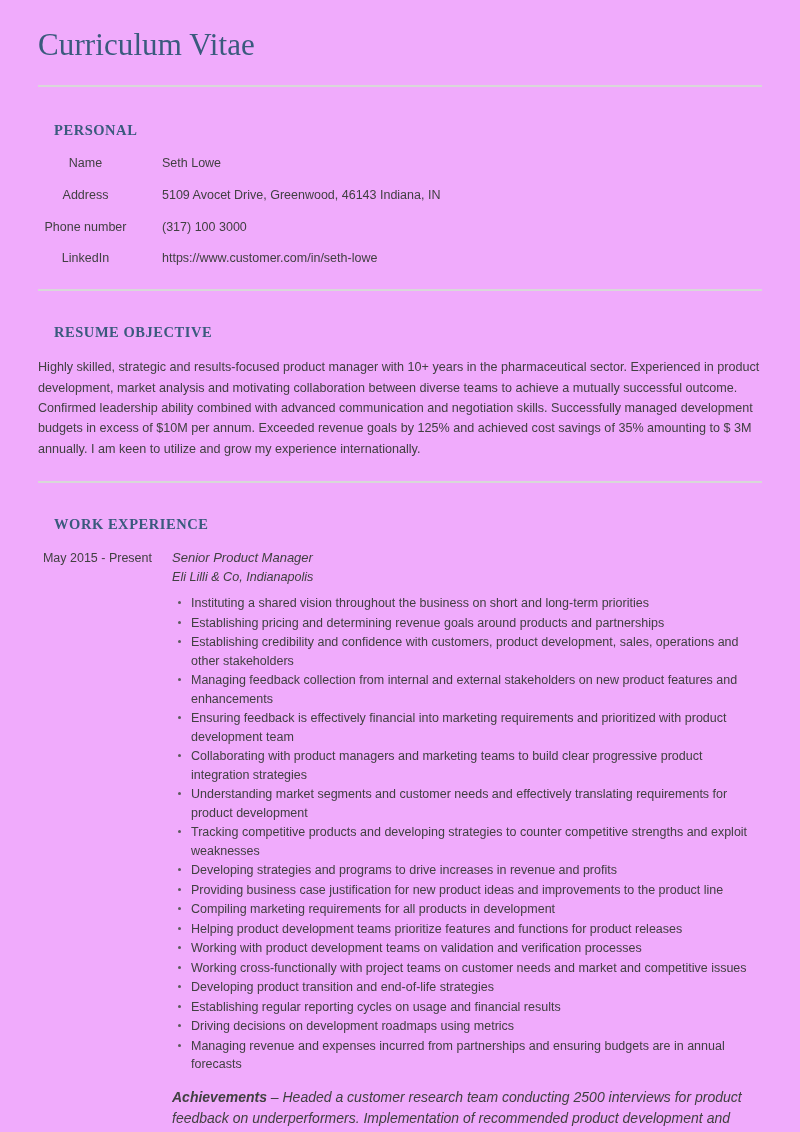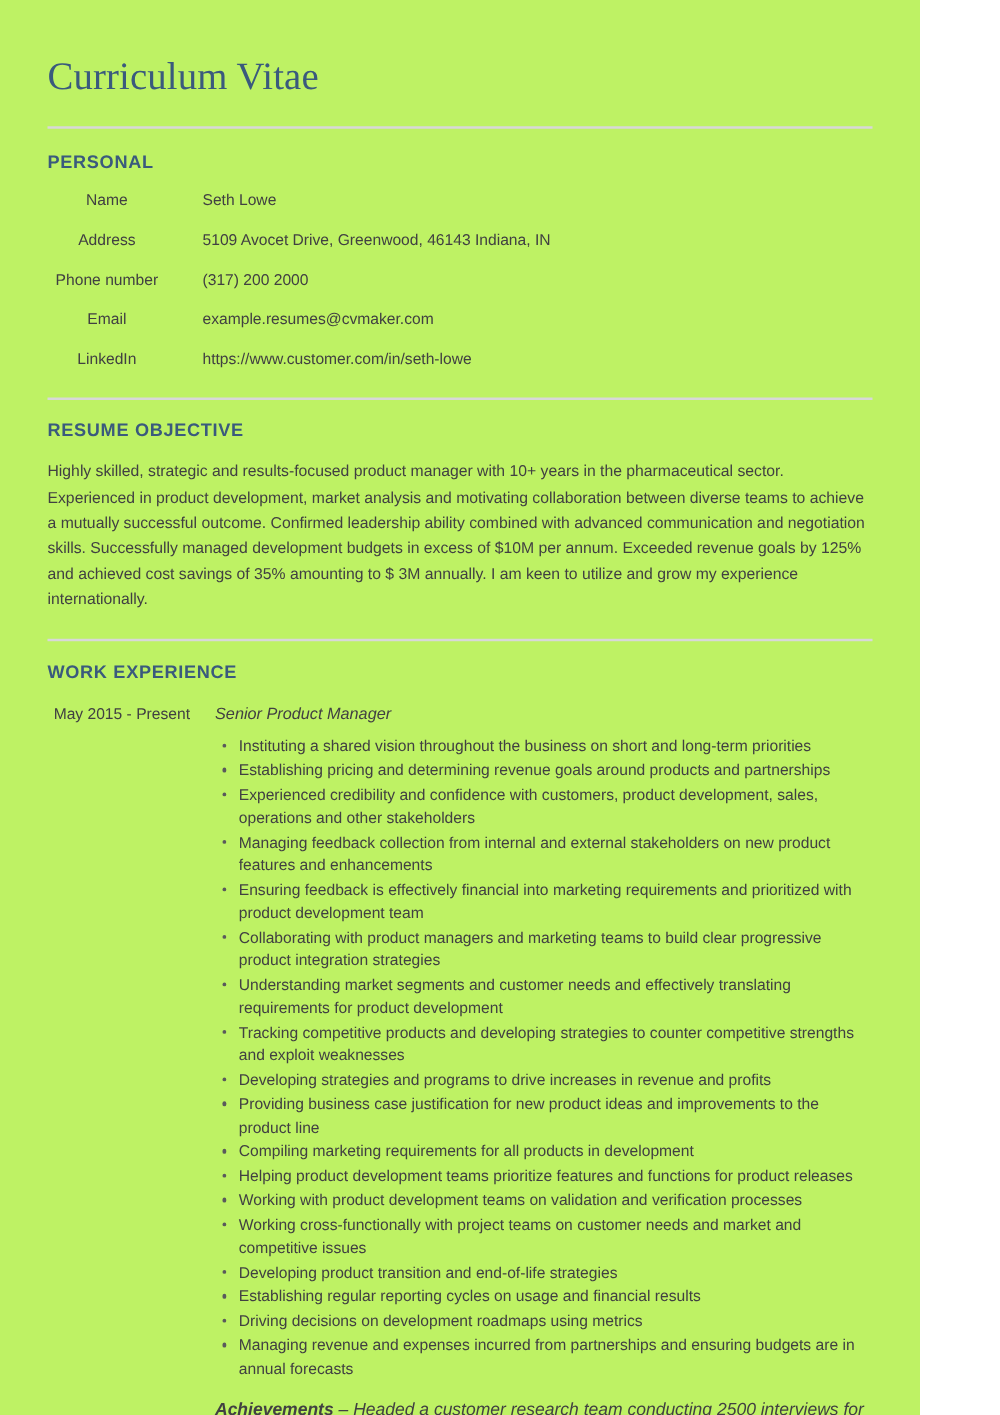--- a/index.html
+++ b/index.html
@@ -8,25 +8,25 @@
     background: #ffffff;
   }
   body {
     width: 800px;
     height: 1132px;
     font-family: "Liberation Sans", sans-serif;
     -webkit-font-smoothing: antialiased;
   }
   .page {
     position: relative;
-    width: 736px;
+    width: 800px;
     height: 1132px;
-    background: #bef264;
+    background: #f0abfc;
     box-sizing: border-box;
-    padding: 16px 38px;
+    padding: 0 38px;
     overflow: hidden;
   }
 
   
   .cv-title {
     font-family: "Liberation Serif", serif;
     font-size: 31px;
     font-weight: 400;
     color: #3a5a7d;
     letter-spacing: 0.1px;
@@ -37,27 +37,27 @@
 
   
   .divider {
     height: 2px;
     background: #d8d8d8;
     width: 100%;
   }
 
   
   .section-heading {
-    font-family: Liberation Sans, sans-serif;
+    font-family: Liberation Serif, serif;
     font-size: 14.5px;
     font-weight: 700;
     color: #3a5a7d;
     letter-spacing: 0.55px;
     text-transform: uppercase;
-    margin: 0;
+    margin: 16px;
   }
 
   
   .personal-section { padding-top: 19px; }
   .personal-rows { margin-top: 14px; }
   .personal-row {
     display: flex;
     align-items: flex-start;
     margin-bottom: 15px;
   }
@@ -169,27 +169,23 @@
         <div class="p-value">Seth Lowe</div>
       </div>
 
       <div class="personal-row">
         <div class="p-label">Address</div>
         <div class="p-value">5109 Avocet Drive, Greenwood, 46143 Indiana, IN</div>
       </div>
 
       <div class="personal-row">
         <div class="p-label">Phone number</div>
-        <div class="p-value">(317) 200 2000</div>
-      </div>
-
-      <div class="personal-row">
-        <div class="p-label">Email</div>
-        <div class="p-value">example.resumes@cvmaker.com</div>
-      </div>
+        <div class="p-value">(317) 100 3000</div>
+      </div>
+
 
       <div class="personal-row">
         <div class="p-label">LinkedIn</div>
         <div class="p-value">https://www.customer.com/in/seth-lowe</div>
       </div>
 
     </div>
   </section>
 
   <div class="divider" style="margin-top:22px;"></div>
@@ -201,25 +197,26 @@
 
   <div class="divider" style="margin-top:22px;"></div>
 
   <section class="work-section">
     <h2 class="section-heading">WORK EXPERIENCE</h2>
 
     <div class="job">
       <div class="job-date">May 2015 - Present</div>
       <div class="job-body">
         <div class="job-title">Senior Product Manager</div>
+        <div class="job-company">Eli Lilli &amp; Co, Indianapolis</div>
 
         <ul class="job-bullets">
           <li>Instituting a shared vision throughout the business on short and long-term priorities</li>
           <li>Establishing pricing and determining revenue goals around products and partnerships</li>
-          <li>Experienced credibility and confidence with customers, product development, sales, operations and other stakeholders</li>
+          <li>Establishing credibility and confidence with customers, product development, sales, operations and other stakeholders</li>
           <li>Managing feedback collection from internal and external stakeholders on new product features and enhancements</li>
           <li>Ensuring feedback is effectively financial into marketing requirements and prioritized with product development team</li>
           <li>Collaborating with product managers and marketing teams to build clear progressive product integration strategies</li>
           <li>Understanding market segments and customer needs and effectively translating requirements for product development</li>
           <li>Tracking competitive products and developing strategies to counter competitive strengths and exploit weaknesses</li>
           <li>Developing strategies and programs to drive increases in revenue and profits</li>
           <li>Providing business case justification for new product ideas and improvements to the product line</li>
           <li>Compiling marketing requirements for all products in development</li>
           <li>Helping product development teams prioritize features and functions for product releases</li>
           <li>Working with product development teams on validation and verification processes</li>

